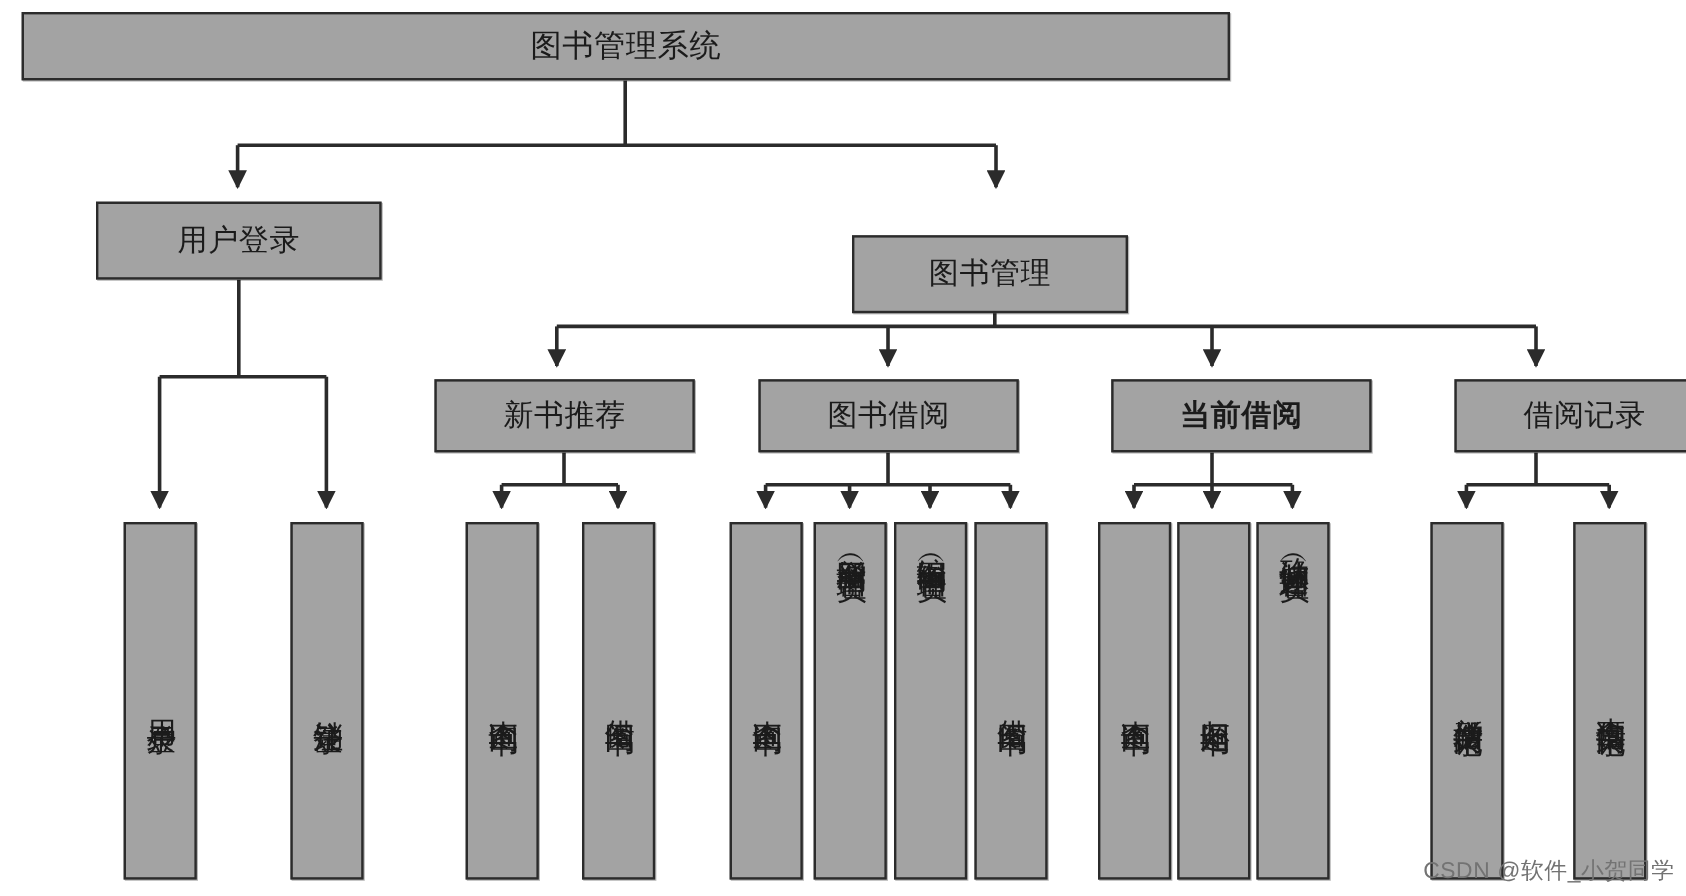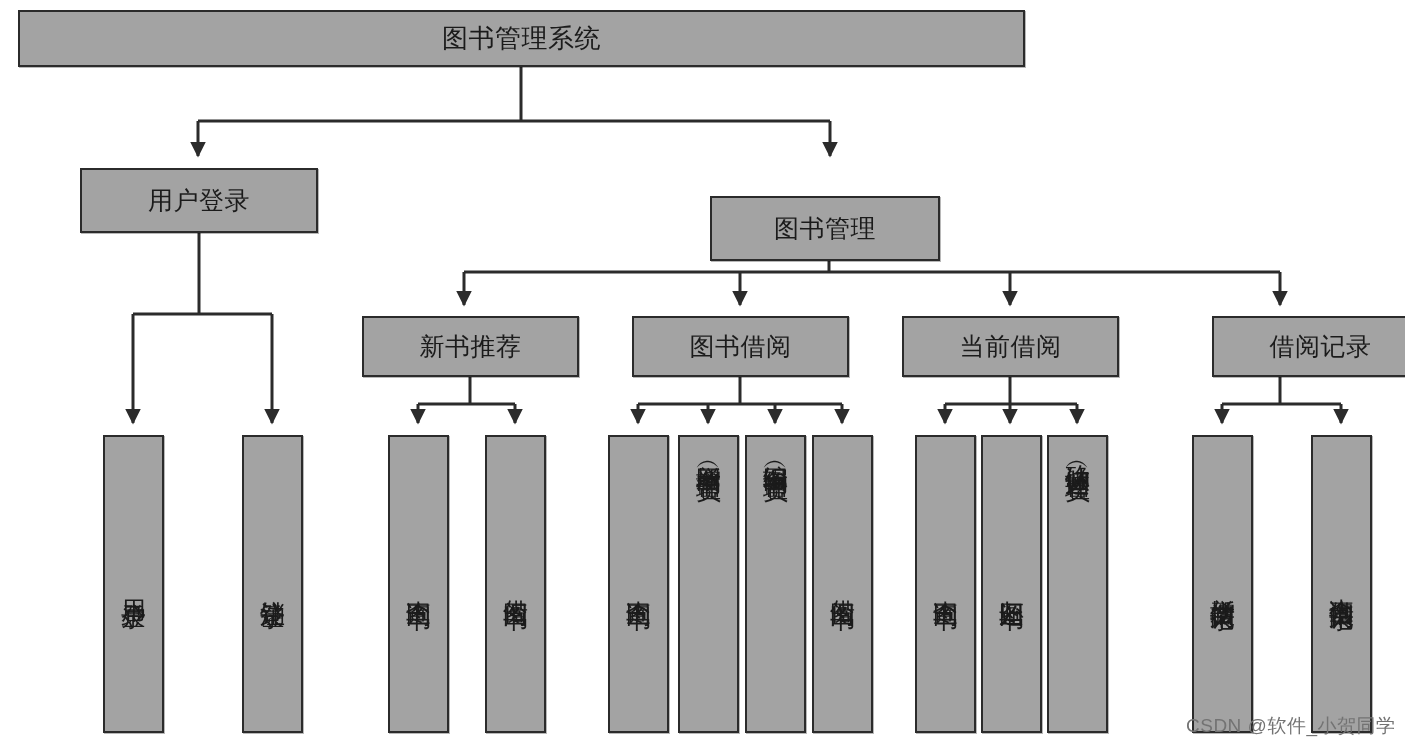--- a/index.html
+++ b/index.html
@@ -144,21 +144,21 @@
   <div class="node horiz" style="left:710px; top:168px; width:230px; height:65px;margin-top:28px;">
     <span class="node-label">图书管理</span>
   </div>
 
   <div class="node horiz" style="left:362px; top:316px; width:217px; height:61px;">
     <span class="node-label">新书推荐</span>
   </div>
   <div class="node horiz" style="left:632px; top:316px; width:217px; height:61px;">
     <span class="node-label">图书借阅</span>
   </div>
-  <div class="node horiz" style="left:902px; top:316px; width:217px; height:61px;">
+  <div class="node horiz" style="left:926px; top:316px; width:217px; height:61px;font-weight:bold;">
     <span class="node-label">当前借阅</span>
   </div>
   <div class="node horiz" style="left:1172px; top:316px; width:217px; height:61px;margin-left:40px;">
     <span class="node-label">借阅记录</span>
   </div>
 
   <div class="node vert centered" style="left:103px; top:435px; width:61px; height:298px;">
     <span class="node-label">用户登录</span>
   </div>
   <div class="node vert centered" style="left:242px; top:435px; width:61px; height:298px;">

